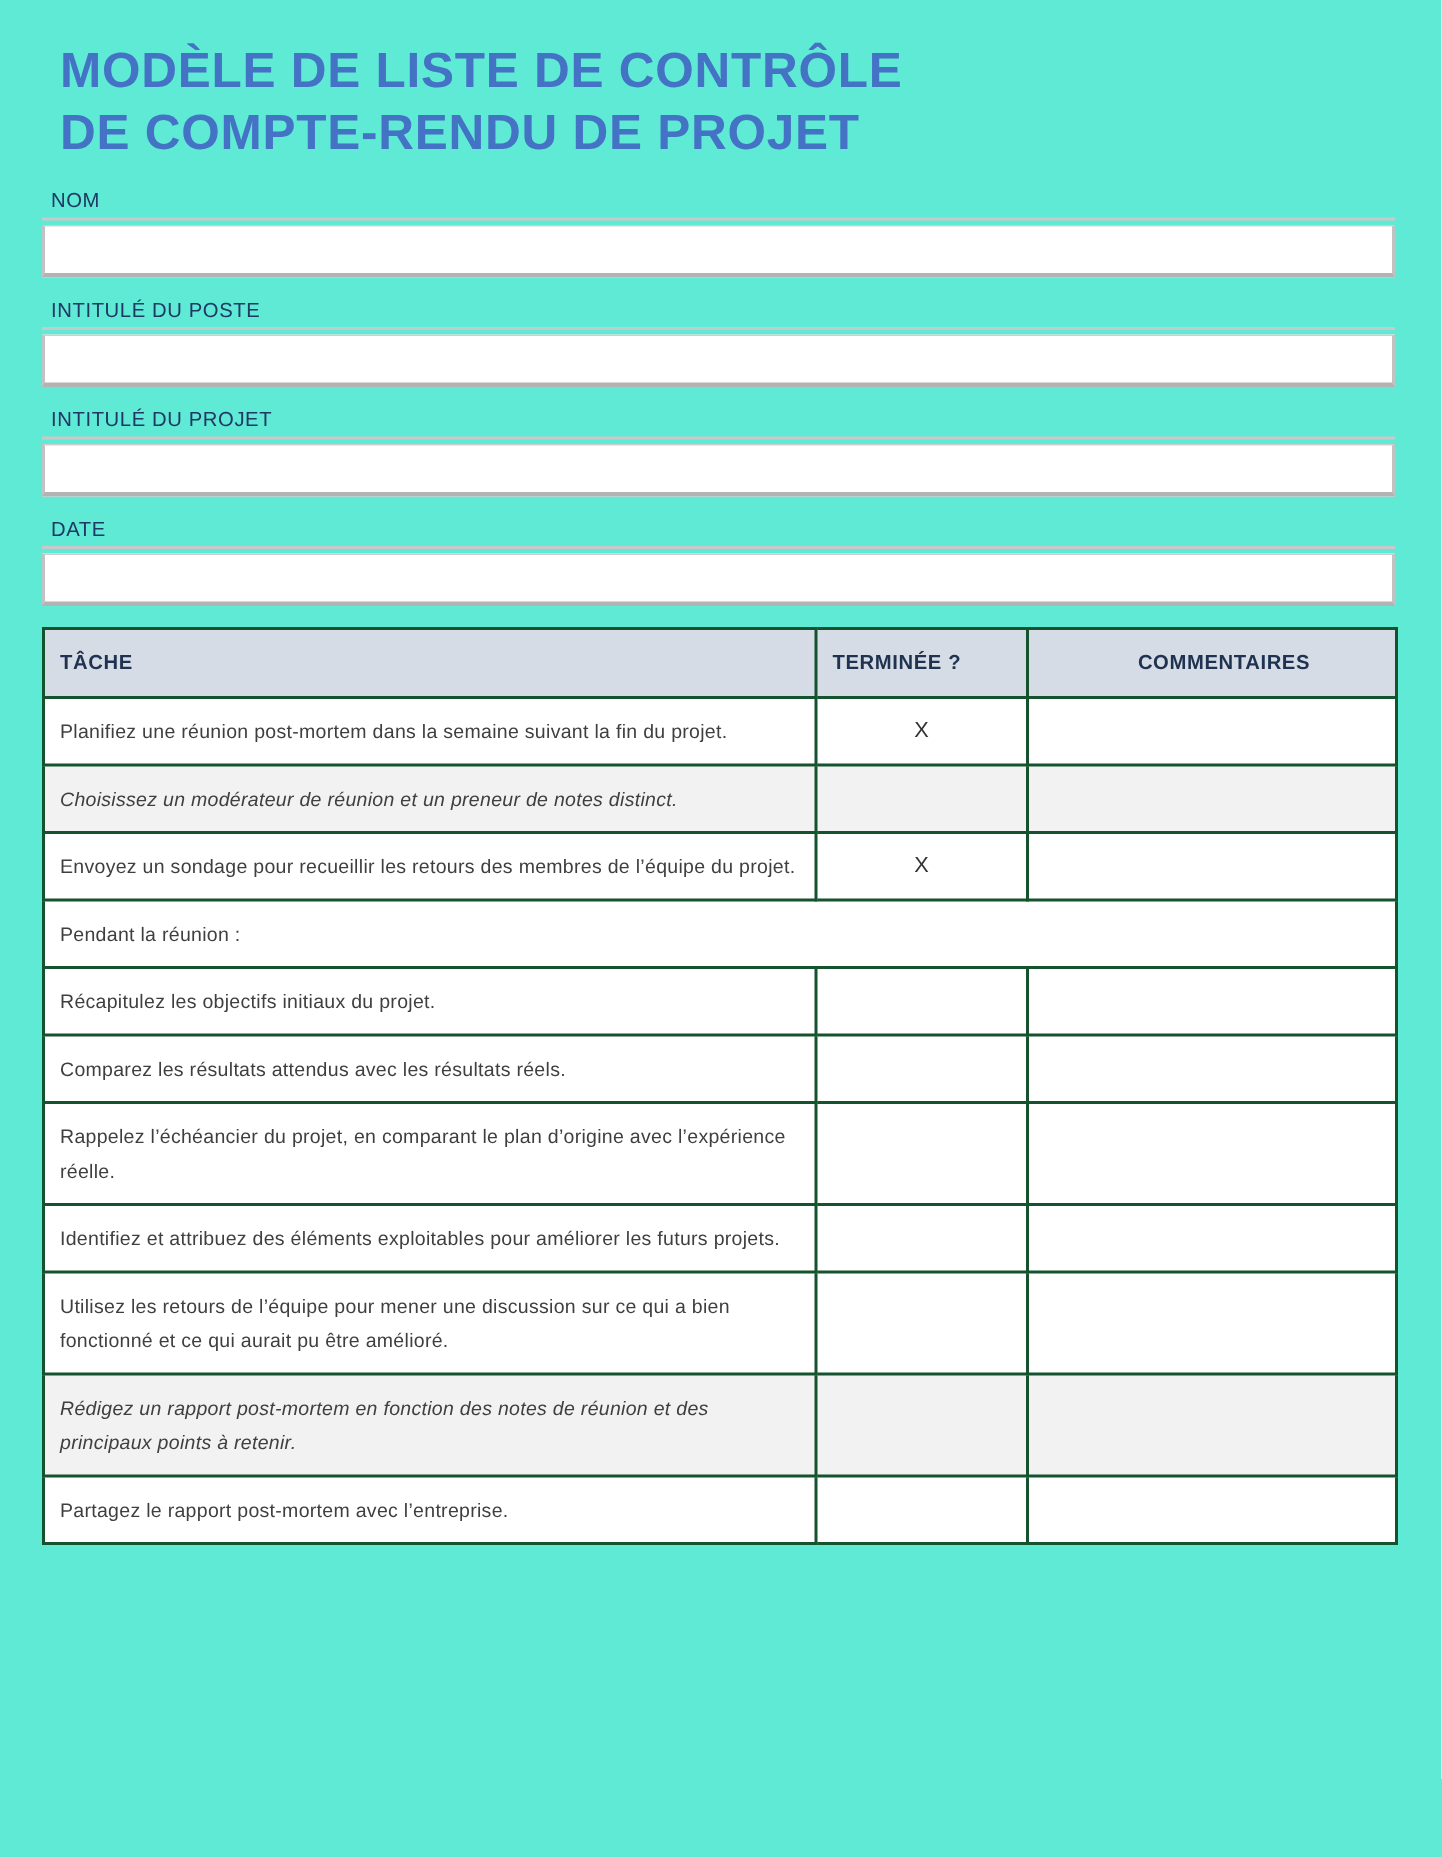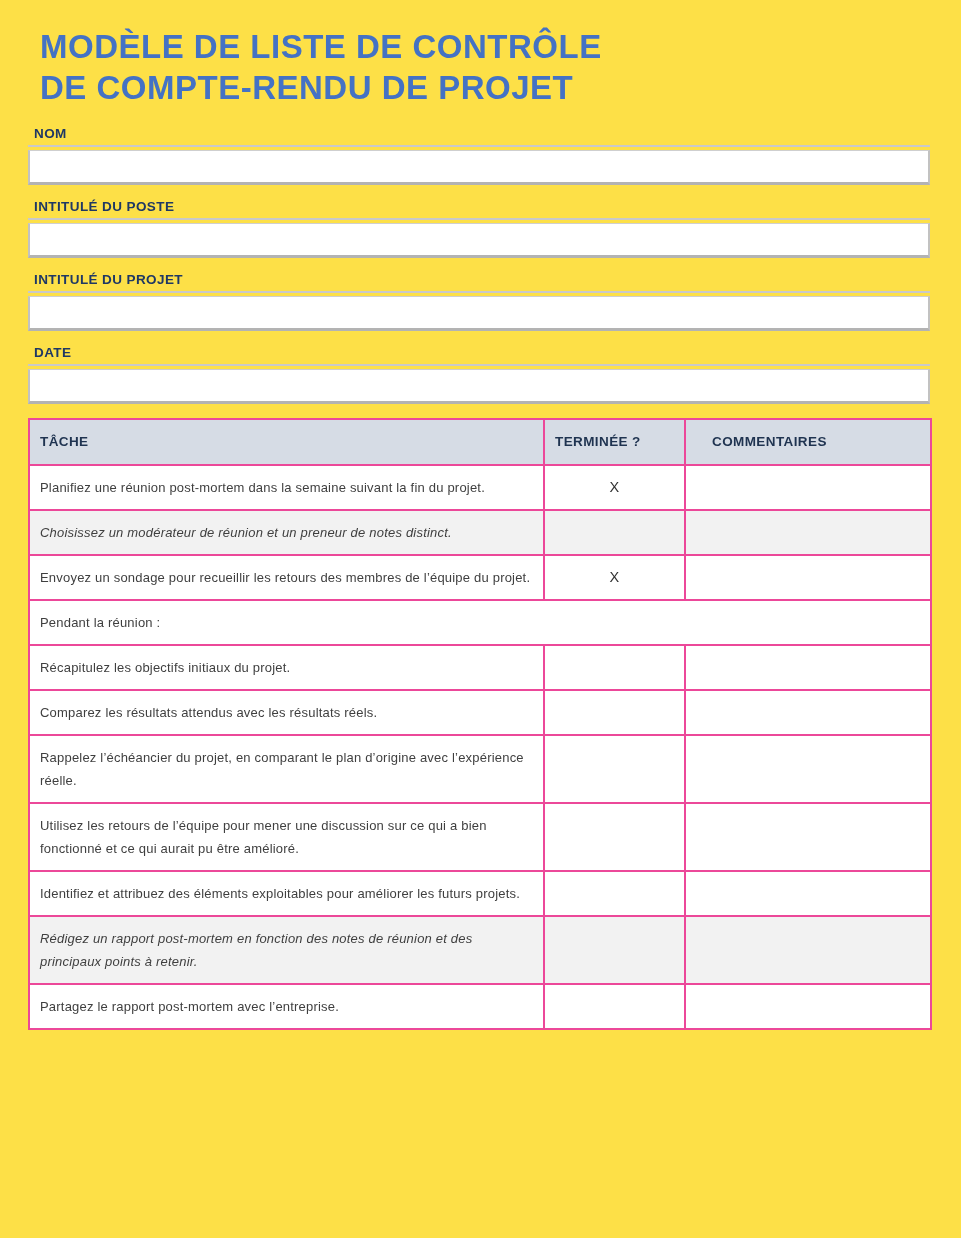--- a/index.html
+++ b/index.html
@@ -1,19 +1,19 @@
 <!DOCTYPE html>
 <html><head>
 <meta charset="utf-8">
 <style>
   html, body { margin: 0; padding: 0; background: #ffffff; }
   .page {
     width: 961px;
     height: 1238px;
-    background: #fde047;
+    background: #5eead4;
     font-family: "Liberation Sans", sans-serif;
     box-sizing: border-box;
     padding: 26px 31px 0 28px;
     overflow: hidden;
   }
   .title {
     margin: 0 0 18px 12px;
     font-size: 33px;
     line-height: 41px;
     font-weight: bold;
@@ -22,51 +22,51 @@
     white-space: pre-line;
   }
   
   .field { margin-bottom: 14px; }
   .field-label {
     display: block;
     padding: 0 0 3px 6px;
     border-bottom: 2px solid #C9C9C9;
     font-size: 13.5px;
     line-height: 16px;
-    font-weight: bold;
+    font-weight: normal;
     letter-spacing: 0.4px;
     color: #1F3864;
   }
   .field-input {
     height: 31px;
     margin-top: 3px;
     background: #ffffff;
     border: 2px solid #C2C2C2;
     border-top: 1px solid #CFCFCF;
     border-bottom: 3px solid #B3B3B3;
   }
   
   table.checklist {
     border-collapse: collapse;
     width: 902px;
     table-layout: fixed;
     margin-top: 14px;
   }
-  .checklist th, .checklist td { border: 2px solid #ec4899; box-sizing: border-box; }
+  .checklist th, .checklist td { border: 2px solid #14532d; box-sizing: border-box; }
   .checklist th {
     background: #D6DCE5;
     color: #1F3350;
     font-size: 13.5px;
     line-height: 22px;
     text-align: left;
     font-weight: bold;
     letter-spacing: 0.4px;
     padding: 11px 10px;
   }
-  .checklist th.col-comments { padding-left: 26px; }
+  .checklist th.col-comments { padding-left: 26px; text-align: center; }
   .checklist td {
     font-size: 13px;
     color: #3F3F3F;
     letter-spacing: 0.2px;
     line-height: 23px;
     padding: 10px 10px;
     vertical-align: middle;
     background: #ffffff;
   }
   .checklist tr.shaded td { background: #F2F2F2; font-style: italic; }
@@ -144,26 +144,26 @@
           <td class="task-cell">Comparez les résultats attendus avec les résultats réels.</td>
           <td class="done-cell"></td>
           <td class="comment-cell"></td>
         </tr>
         <tr>
           <td class="task-cell">Rappelez l’échéancier du projet, en comparant le plan d’origine avec l’expérience réelle.</td>
           <td class="done-cell"></td>
           <td class="comment-cell"></td>
         </tr>
         <tr>
-          <td class="task-cell">Utilisez les retours de l’équipe pour mener une discussion sur ce qui a bien fonctionné et ce qui aurait pu être amélioré.</td>
+          <td class="task-cell">Identifiez et attribuez des éléments exploitables pour améliorer les futurs projets.</td>
           <td class="done-cell"></td>
           <td class="comment-cell"></td>
         </tr>
         <tr>
-          <td class="task-cell">Identifiez et attribuez des éléments exploitables pour améliorer les futurs projets.</td>
+          <td class="task-cell">Utilisez les retours de l’équipe pour mener une discussion sur ce qui a bien fonctionné et ce qui aurait pu être amélioré.</td>
           <td class="done-cell"></td>
           <td class="comment-cell"></td>
         </tr>
         <tr class="shaded">
           <td class="task-cell">Rédigez un rapport post-mortem en fonction des notes de réunion et des principaux points à retenir.</td>
           <td class="done-cell"></td>
           <td class="comment-cell"></td>
         </tr>
         <tr>
           <td class="task-cell">Partagez le rapport post-mortem avec l’entreprise.</td>

